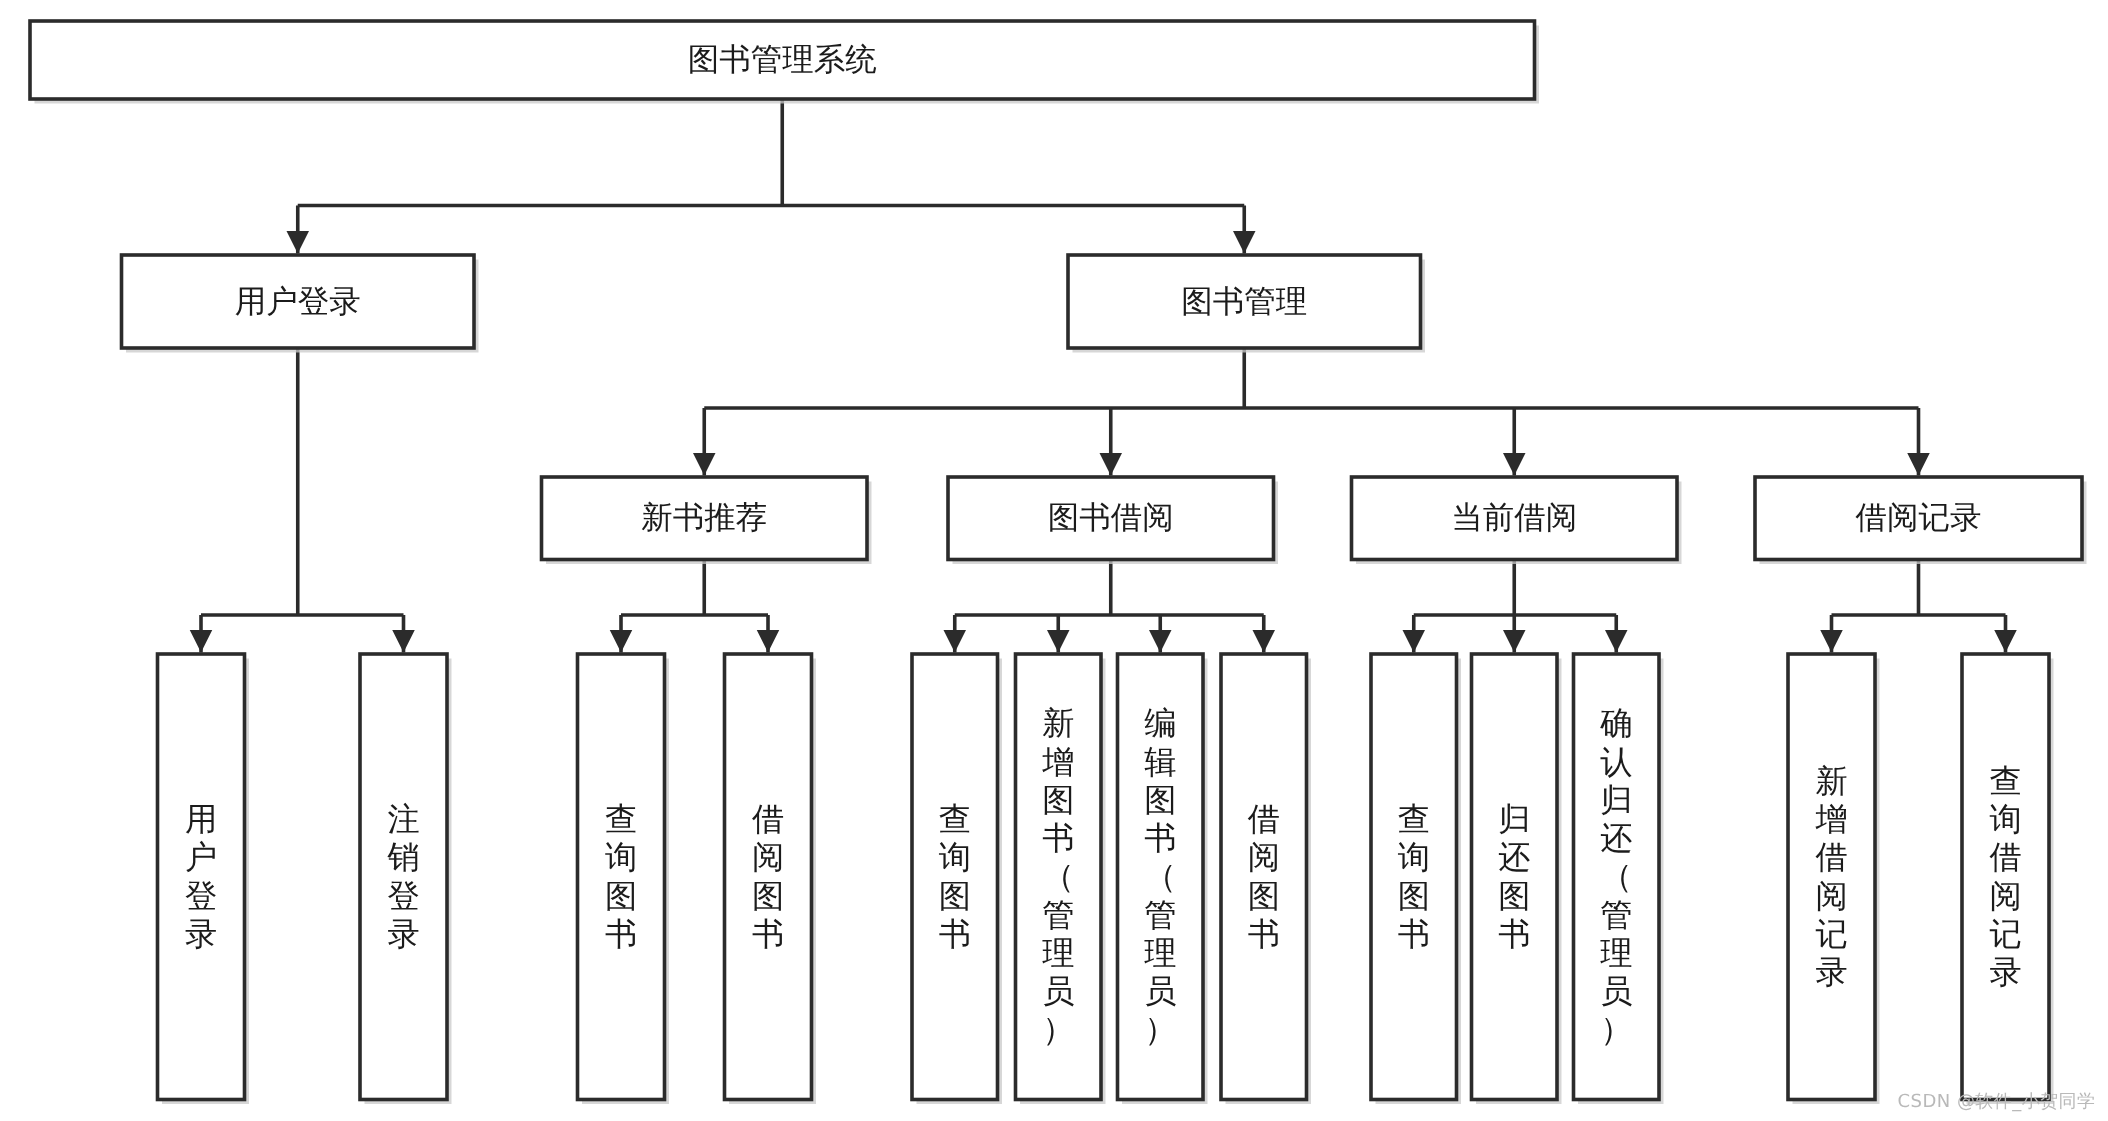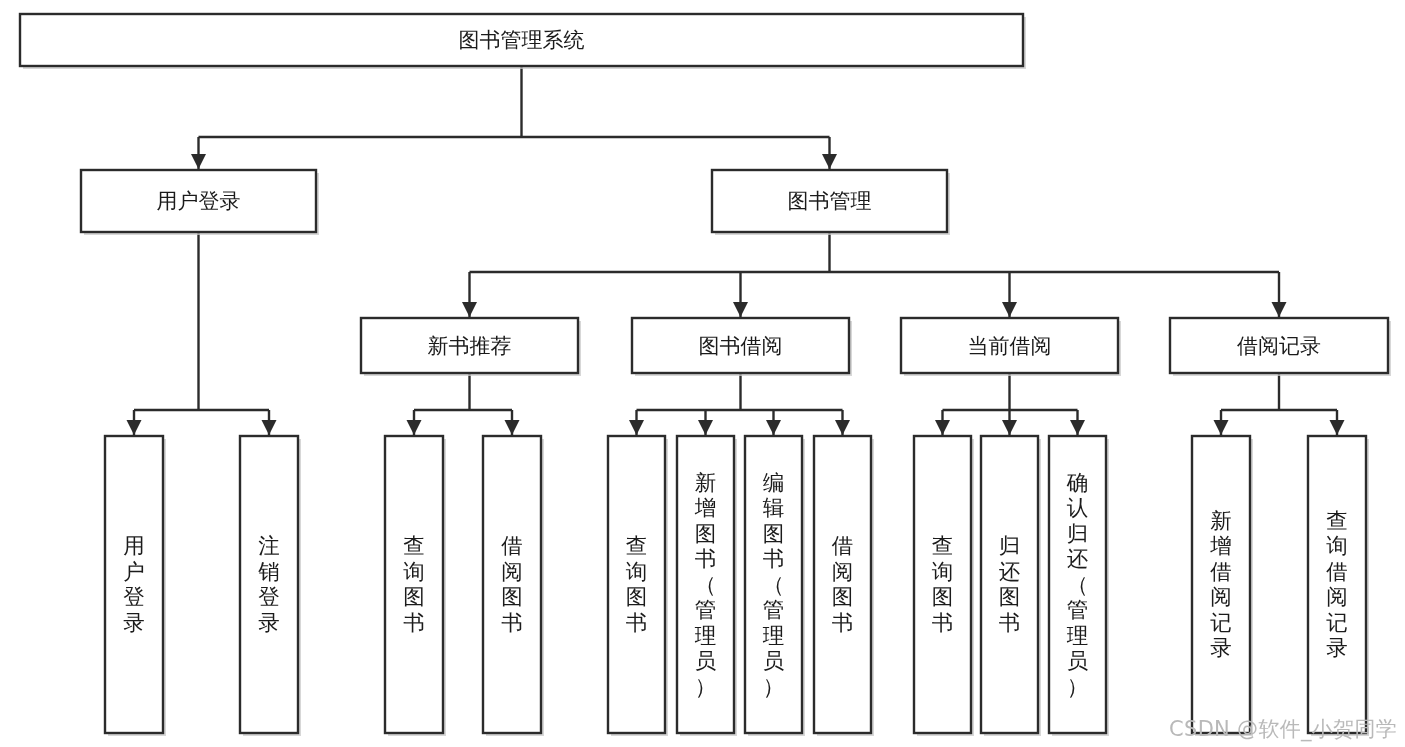--- a/index.html
+++ b/index.html
@@ -48,21 +48,21 @@
     fill: #1b1b1b;
     font-family: "DejaVu Sans", "Liberation Sans", sans-serif;
     font-size: 21.5px;
     text-anchor: middle;
   }
   .watermark {
     position: absolute;
     right: 8px;
     bottom: 4px;
     font-family: "DejaVu Sans", "Liberation Sans", sans-serif;
-    font-size: 21px;
+    font-size: 12px;
     color: #b9b9b9;
     letter-spacing: 0.3px;
     white-space: nowrap;
     user-select: none;
   }
 </style>
 </head>
 <body>
 
 <svg id="diagram" viewBox="0 0 1405 747">

